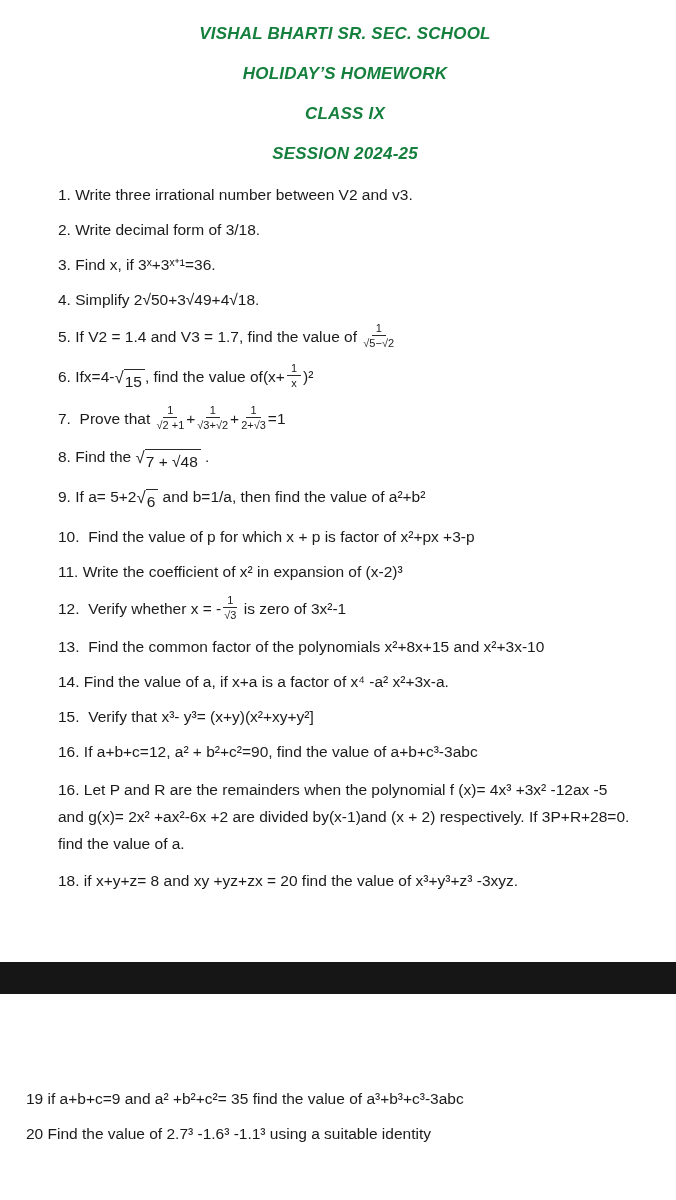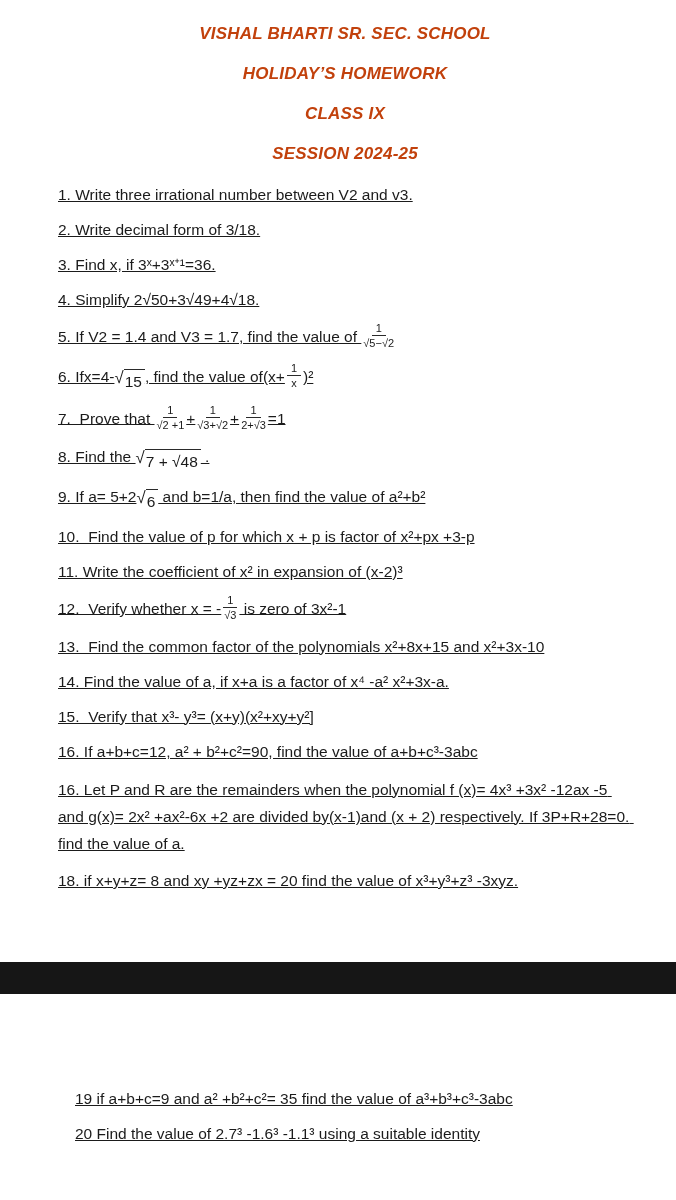--- a/index.html
+++ b/index.html
@@ -19,31 +19,30 @@
     padding: 24px 44px 0 58px;
   }
   .title-line {
     text-align: center;
     font-weight: 700;
     font-style: italic;
     font-size: 17px;
     line-height: 20px;
     margin-bottom: 20px;
     letter-spacing: 0.2px;
-    color: #c2410c;
+    color: #15803d;
   }
   .questions {
     margin-top: 4px;
   }
   .question {
     font-size: 15.5px;
     line-height: 22px;
     margin-bottom: 13px;
     white-space: pre-wrap;
-    text-decoration: underline;
   }
   .question.wrap {
     line-height: 27px;
   }
   
   .frac {
     display: inline-flex;
     flex-direction: column;
     align-items: center;
     vertical-align: middle;
@@ -74,21 +73,21 @@
     border-top: 1.3px solid #2a2a2a;
     padding: 1px 3px 0 1px;
   }
   .separator {
     width: 676px;
     height: 32px;
     background: #161616;
     margin-top: 70px;
   }
   .content2 {
-    padding: 90px 44px 0 75px;
+    padding: 90px 44px 0 26px;
   }
 </style>
 </head>
 <body style="color: rgb(27, 27, 27); background: rgb(255, 255, 255);">
 
 <div class="content">
   <div class="title-line">VISHAL BHARTI SR. SEC. SCHOOL</div>
   <div class="title-line">HOLIDAY’S HOMEWORK</div>
   <div class="title-line">CLASS IX</div>
   <div class="title-line">SESSION 2024-25</div>

